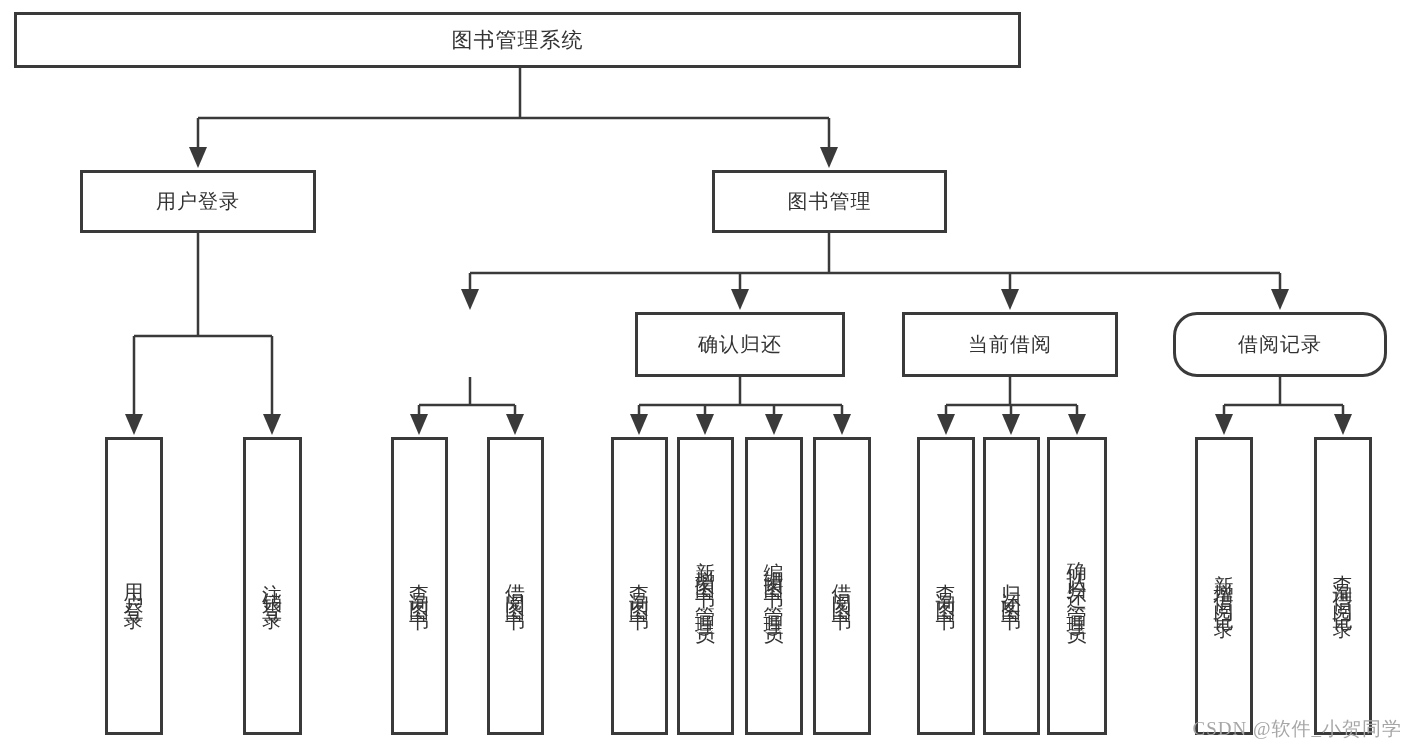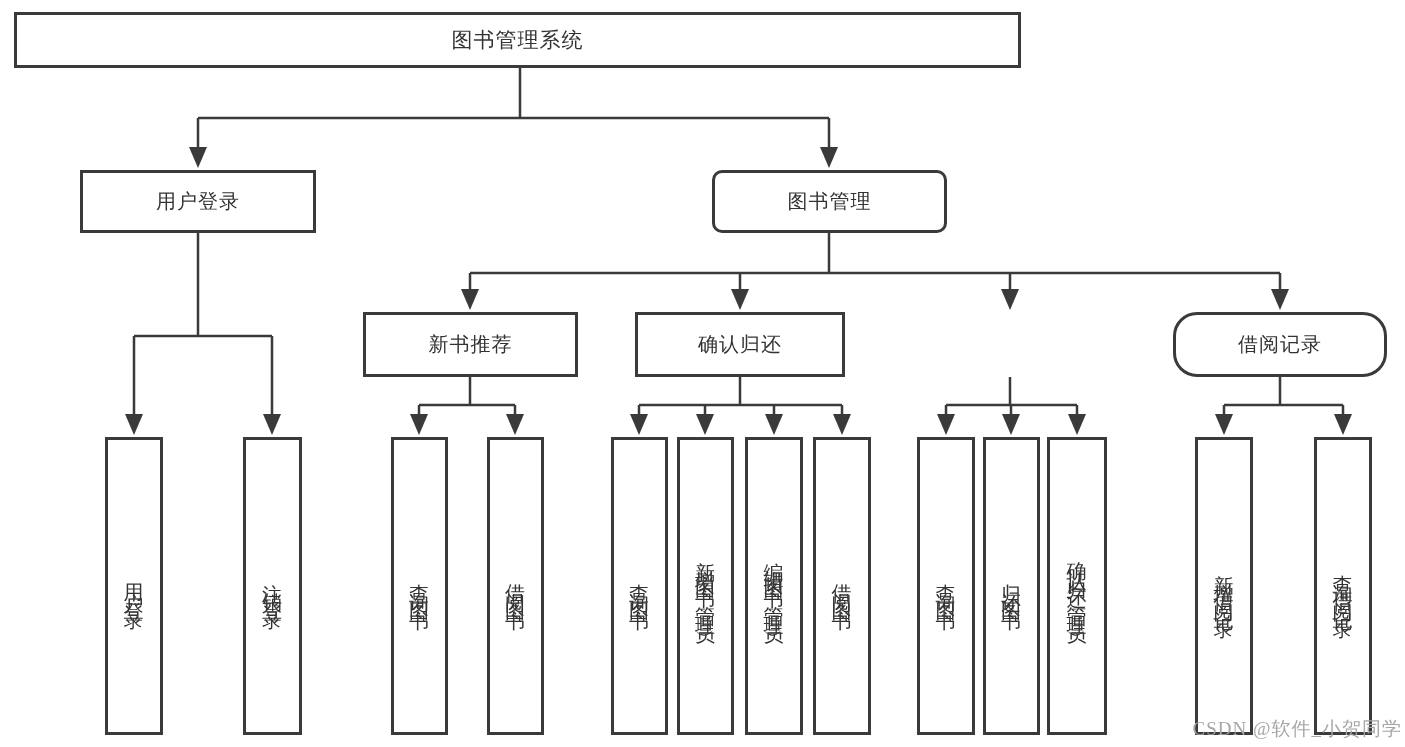--- a/index.html
+++ b/index.html
@@ -92,29 +92,29 @@
     </g>
   </svg>
 
   <div class="node hbox root" style="left:14px; top:12px; width:1007px; height:56px;">
     <span>图书管理系统</span>
   </div>
 
   <div class="node hbox" style="left:80px; top:170px; width:236px; height:63px;">
     <span>用户登录</span>
   </div>
-  <div class="node hbox" style="left:712px; top:170px; width:235px; height:63px;border-radius:10px;">
+  <div class="node hbox" style="left:712px; top:170px; width:235px; height:63px;">
     <span>图书管理</span>
   </div>
 
-  <div class="node hbox" style="left:363px; top:312px; width:215px; height:65px;">
-    <span>新书推荐</span>
-  </div>
   <div class="node hbox" style="left:635px; top:312px; width:210px; height:65px;">
     <span>确认归还</span>
+  </div>
+  <div class="node hbox" style="left:902px; top:312px; width:216px; height:65px;">
+    <span>当前借阅</span>
   </div>
   <div class="node hbox" style="left:1173px; top:312px; width:214px; height:65px;border-radius:24px;">
     <span>借阅记录</span>
   </div>
 
   <div class="node vbox" style="left:105px; top:437px; width:58px; height:298px;">
     <span>用户登录</span>
   </div>
   <div class="node vbox" style="left:243px; top:437px; width:59px; height:298px;">
     <span>注销登录</span>

